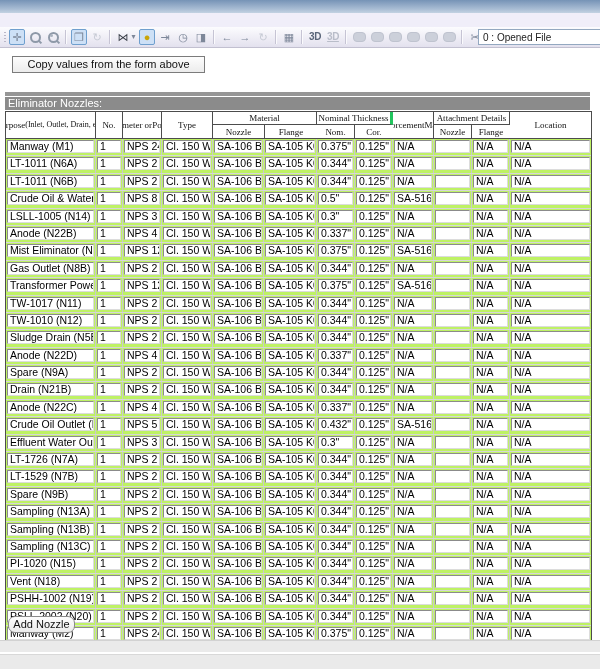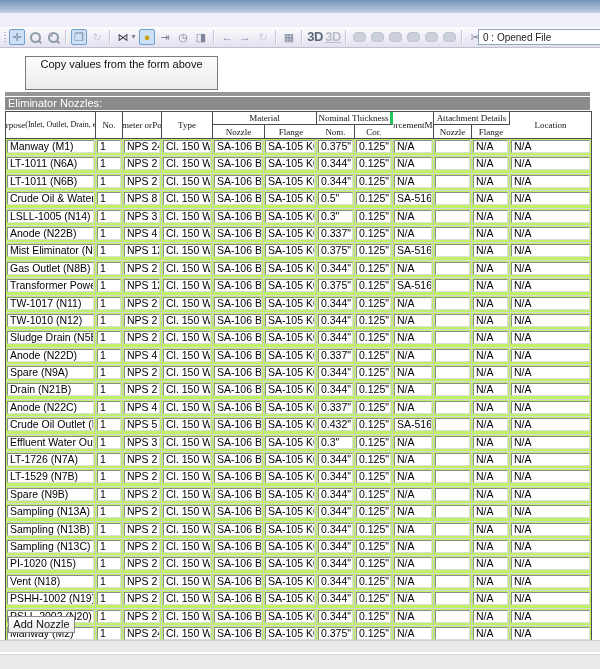--- a/index.html
+++ b/index.html
@@ -19,39 +19,39 @@
     display:flex;align-items:center;padding-left:2px;box-sizing:border-box;}
   .grip{width:3px;height:13px;margin:0 2px;
     background-image:repeating-linear-gradient(#b9b7c8 0 1px,transparent 1px 3px);
     background-size:2px 100%;background-repeat:no-repeat;background-position:0 1px;}
   .tb-sep{width:1px;height:14px;background:#c6c4d4;border-right:1px solid #fbfbfd;margin:0 3px;}
   .tb-btn{width:16px;height:16px;display:flex;align-items:center;justify-content:center;
     font-size:11px;line-height:16px;color:#7d8799;flex:0 0 auto;margin:0 1px;user-select:none;}
   .tb-btn.boxed{width:14px;height:14px;background:#cde0f6;border:1px solid #6f9fce;border-radius:2px;}
   .tb-btn.disabled{color:#c6cad4;}
   .tb-btn.narrow{width:7px;margin-left:-2px;font-size:8px;}
-  .tb-btn.txt{font-size:13px;font-weight:bold;color:#5a6679;letter-spacing:-0.5px;justify-content:center;}
+  .tb-btn.txt{font-size:10px;font-weight:bold;color:#5a6679;letter-spacing:-0.5px;justify-content:center;}
   .tb-btn.txt.disabled{color:#b9bdc9;}
   .tb-btn.under span{text-decoration:underline;}
   
   .css-mag{position:relative;width:7px;height:7px;border:2px solid #8e99a8;border-radius:50%;}
   .css-mag::after{content:"";position:absolute;width:4px;height:2px;background:#8e99a8;
     bottom:-2px;right:-3px;transform:rotate(45deg);}
   .css-mag.m2::before{content:"";position:absolute;width:3px;height:3px;background:#aab2bf;
     left:0px;top:0px;border-radius:50%;}
   .css-blob{width:11px;height:8px;background:#ccd0da;border-radius:4px;border:1px solid #bfc3cf;}
   .tb-combo{position:absolute;left:478px;top:2px;width:130px;height:16px;
     background:#fff;border:1px solid #93a8c0;font-size:10px;line-height:15px;
     padding:0 4px;box-sizing:border-box;color:#222;white-space:nowrap;overflow:hidden;}
   
   .btn{position:absolute;box-sizing:border-box;border:1px solid #7b7b7b;
     background:linear-gradient(#fdfdfd,#ececec);
     font-size:11px;color:#111;text-align:center;cursor:default;}
-  #copy-btn{left:25px;top:56px;width:193px;height:34px;line-height:15px;}
-  #add-btn{left:8px;top:616px;width:67px;height:17px;line-height:15px;border-color:#8a8a8a;}
+  #copy-btn{left:12px;top:56px;width:193px;height:17px;line-height:15px;}
+  #add-btn{left:8px;top:616px;width:67px;height:17px;line-height:15px;border-color:#8a8a8a;border-radius:7px;}
   
   .sec-line{position:absolute;left:5px;top:92px;width:585px;height:4px;background:#969696;}
   .sec-bar{position:absolute;left:5px;top:97px;width:585px;height:13px;background:#8b8b8b;
     color:#ffffff;font-size:11px;line-height:13px;padding-left:3px;box-sizing:border-box;}
   
   .tbl{position:absolute;left:5px;top:111px;width:587px;border:1px solid #4c4c4c;box-sizing:border-box;}
   .hgrid,.rgrid{display:grid;
     grid-template-columns:90px 27px 39px 51px 51px 53px 38px 38px 41px 38px 38px auto;}
   .hgrid{font-family:"Liberation Serif", serif;font-size:9px;color:#111;background:#fff;
     border-bottom:1px solid #4c4c4c;}

